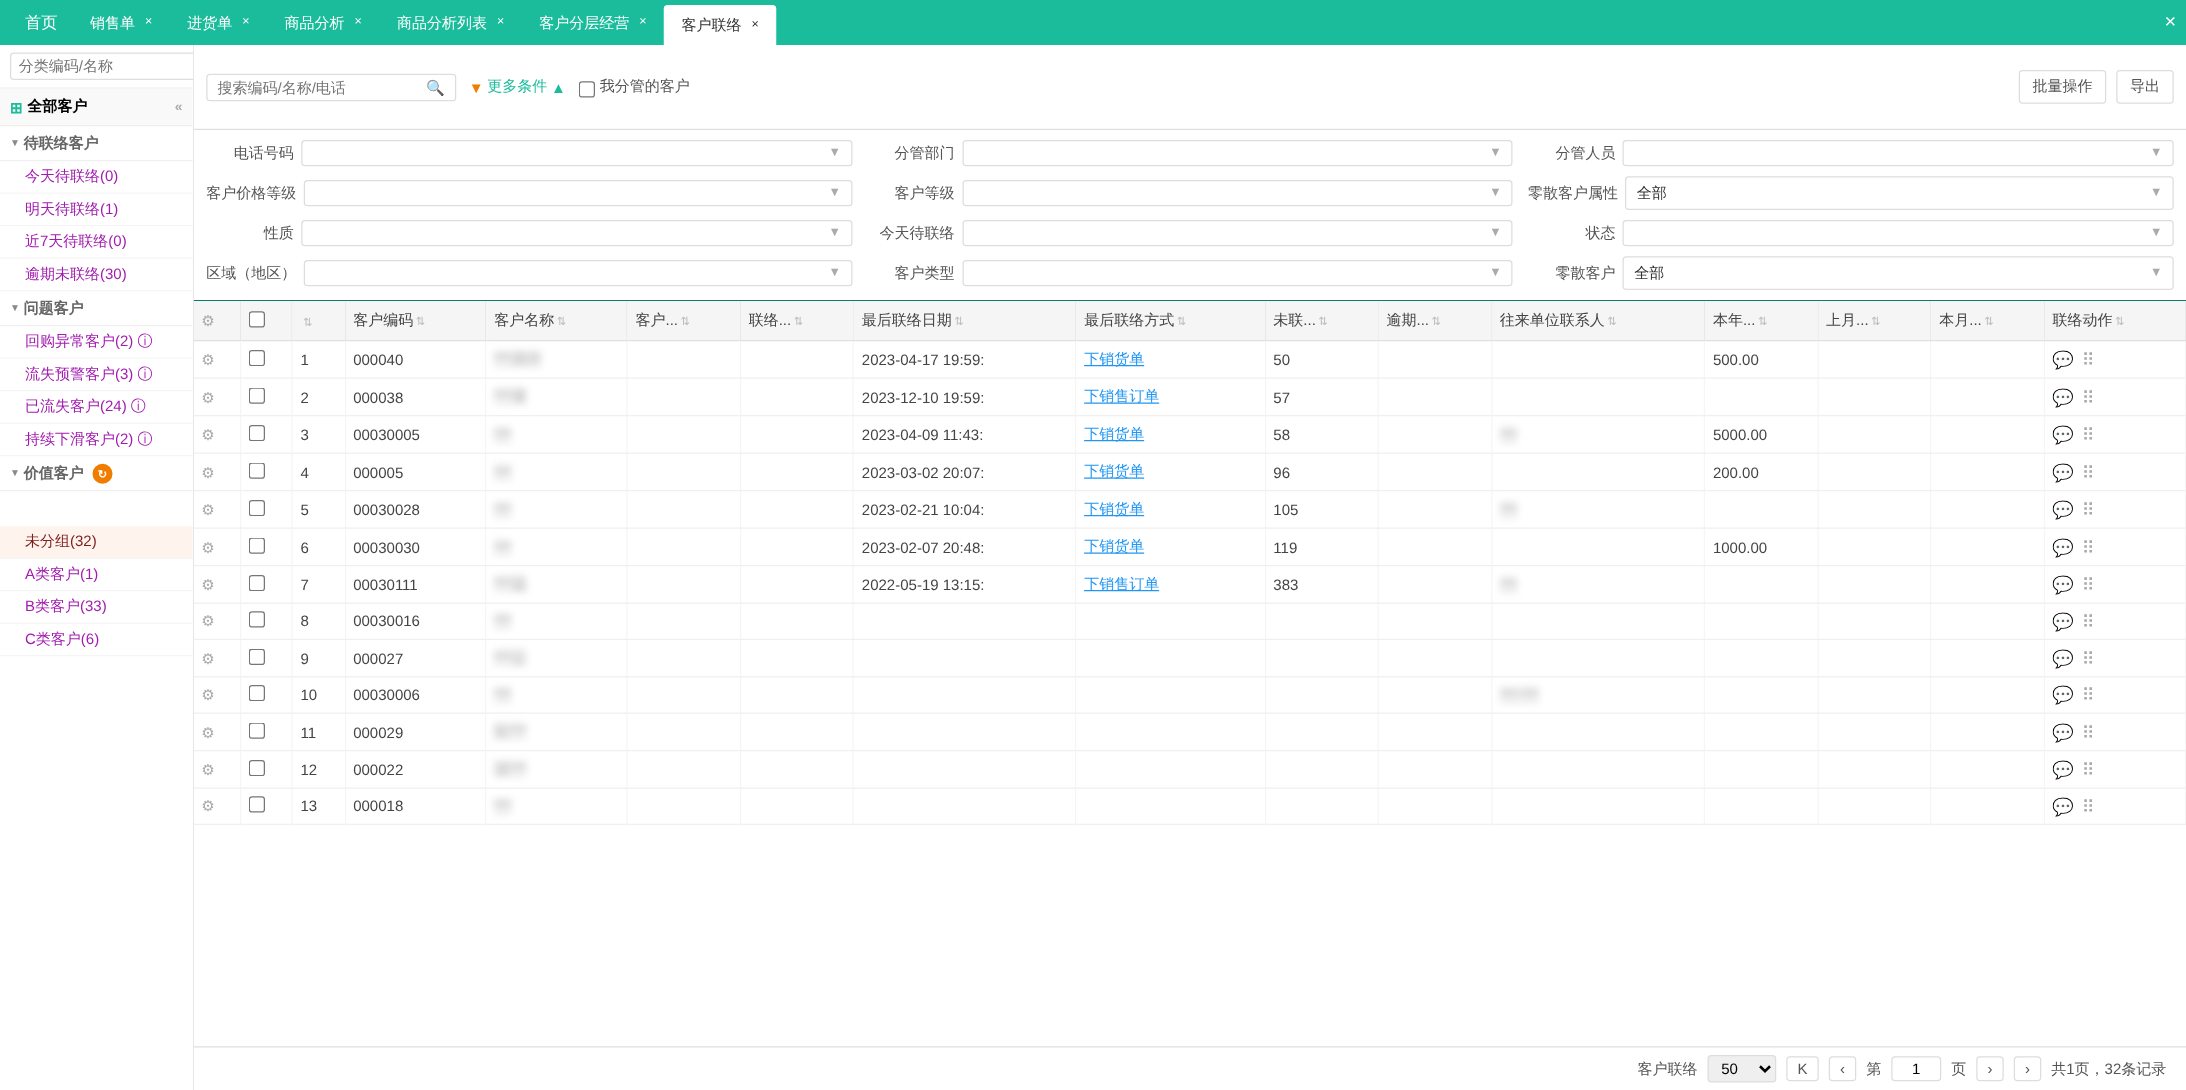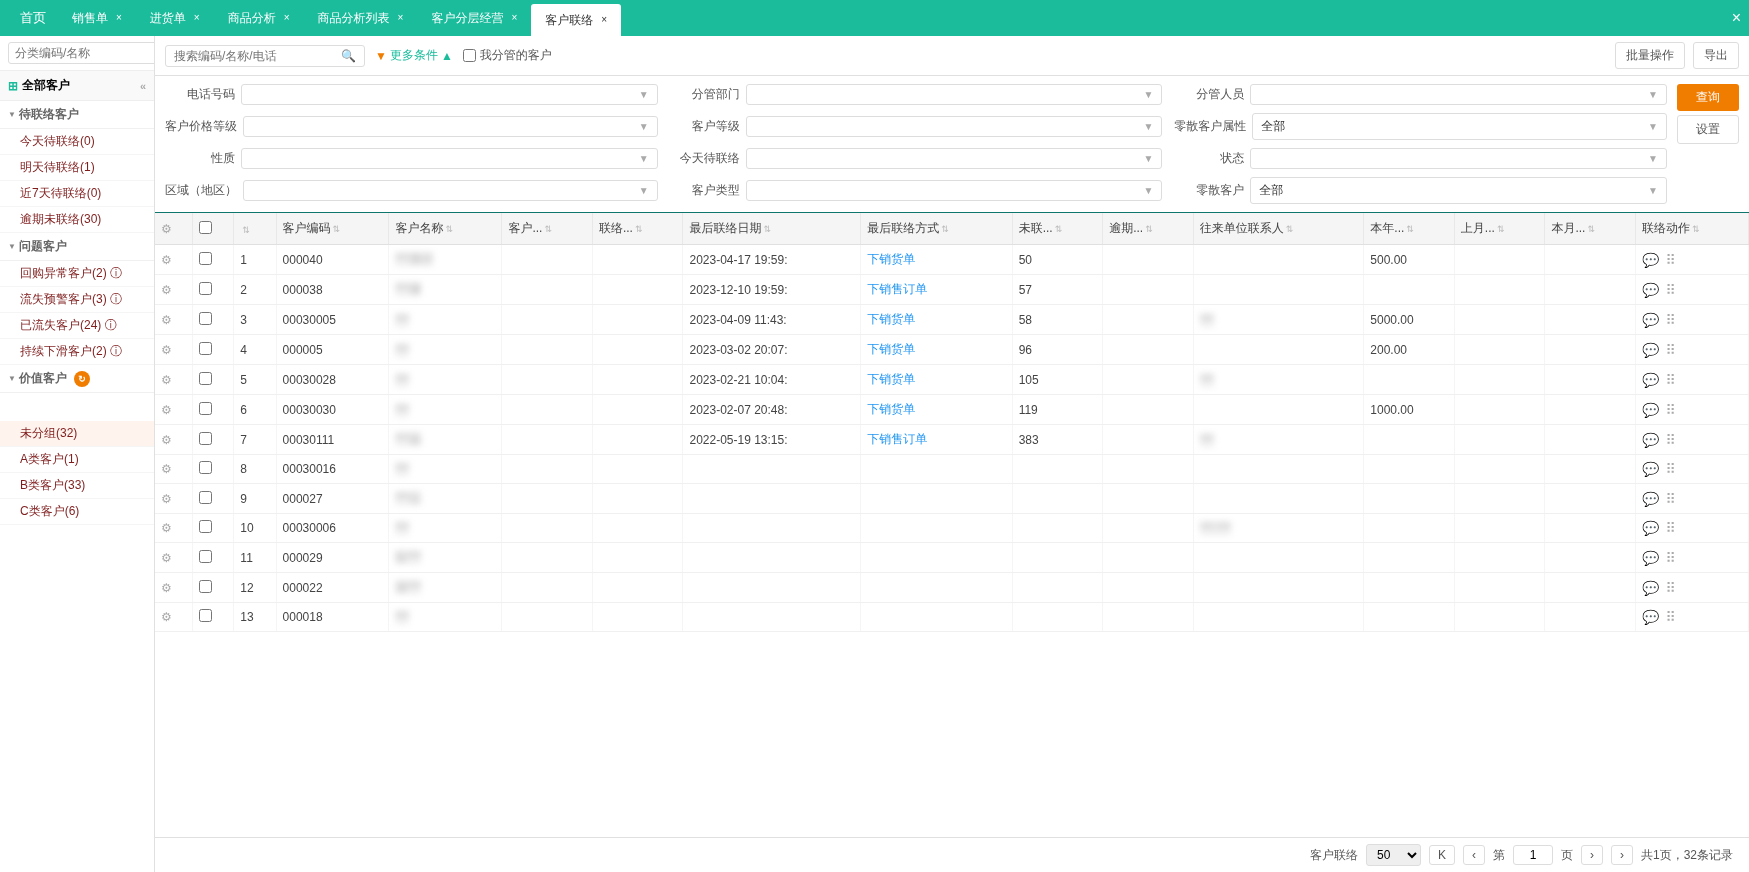--- a/index.html
+++ b/index.html
@@ -54,43 +54,43 @@
     }
 
     .sidebar-section-label {
       display: flex; align-items: center; padding: 5px 8px;
       color: #666; font-weight: bold; cursor: pointer; gap: 3px;
       border-bottom: 1px solid #f0f0f0;
     }
     .triangle { font-size: 8px; color: #888; }
 
     .sidebar-item {
-      padding: 4px 8px 4px 20px; cursor: pointer; color: #7f1d1d;
+      padding: 4px 8px 4px 20px; cursor: pointer; color: #a21caf;
       border-bottom: 1px solid #f5f5f5;
     }
     .sidebar-item.active { background: #fff3ed; color: #7f1d1d; margin-top: 28px; }
 
     
     .content-area { flex: 1; display: flex; flex-direction: column; overflow: hidden; }
 
     
     .filter-bar {
       background: #fff; border-bottom: 1px solid #e0e0e0;
-      padding: 6px 10px; display: flex; align-items: center; gap: 10px;
+      padding: 20px 10px; display: flex; align-items: center; gap: 10px;
       flex-shrink: 0;
     }
     .filter-search {
       display: flex; align-items: center; border: 1px solid #ddd;
       border-radius: 3px; padding: 3px 8px; gap: 4px; width: 200px;
     }
     .filter-search input { border: none; outline: none; font-size: 12px; color: #999; flex: 1; }
     .more-conditions {
       display: flex; align-items: center; gap: 3px; color: #1abc9c; cursor: pointer;
     }
-    .my-customers { display: flex; align-items: center; gap: 4px; color: #555; cursor: pointer; }
+    .my-customers { display: flex; align-items: flex-end; gap: 4px; color: #555; cursor: pointer; }
     .my-customers input[type=checkbox] { cursor: pointer; }
     .filter-right { margin-left: auto; display: flex; gap: 8px; }
     .btn-batch { background: #fff; border: 1px solid #ddd; padding: 4px 10px; border-radius: 3px; cursor: pointer; color: #555; }
     .btn-export { background: #fff; border: 1px solid #ddd; padding: 4px 10px; border-radius: 3px; cursor: pointer; color: #555; }
 
     
     .advanced-filter {
       background: #fff; border-bottom: 1px solid #0f766e;
       padding: 8px 10px; flex-shrink: 0;
     }
@@ -115,21 +115,21 @@
     thead tr { background: #f5f5f5; }
     th {
       padding: 7px 6px; border-bottom: 1px solid #e0e0e0; border-right: 1px solid #e8e8e8;
       color: #444; font-weight: normal; white-space: nowrap; text-align: left;
     }
     th .sort-arrows { color: #bbb; font-size: 9px; display: inline-block; margin-left: 2px; }
     td {
       padding: 6px 6px; border-bottom: 1px solid #f0f0f0; border-right: 1px solid #f5f5f5;
       color: #444; white-space: nowrap;
     }
-    .link-cell { color: #2196f3; cursor: pointer; }
+    .link-cell { color: #2196f3; cursor: pointer; text-decoration: underline; }
     .action-icons { display: flex; gap: 6px; }
     .action-icon { color: #aaa; cursor: pointer; font-size: 14px; }
     .gear-cell { color: #aaa; cursor: pointer; }
     .blurred { filter: blur(3px); user-select: none; color: #bbb; background: #eee; border-radius: 2px; }
 
     
     .pagination {
       display: flex; align-items: center; justify-content: flex-end;
       padding: 6px 16px; background: #fff; border-top: 1px solid #e0e0e0;
       gap: 8px; flex-shrink: 0;
@@ -309,24 +309,20 @@
               </div>
               <div class="filter-row">
                 <span class="filter-label">零散客户</span>
                 <div class="filter-input">
                   <span>全部</span>
                   <span class="chevron">▼</span>
                 </div>
               </div>
             </div>
         </div>
-        <div class="filter-buttons">
-          <button class="btn-query">查询</button>
-          <button class="btn-reset">设置</button>
-        </div>
       </div>
     </div>
 
     <div class="table-area">
       <table>
         <thead>
           <tr id="table-header-row">
               <th><span class="gear-cell">⚙</span></th>
               <th><input type="checkbox" style=""></th>
               <th><span class="sort-arrows">⇅</span></th>

